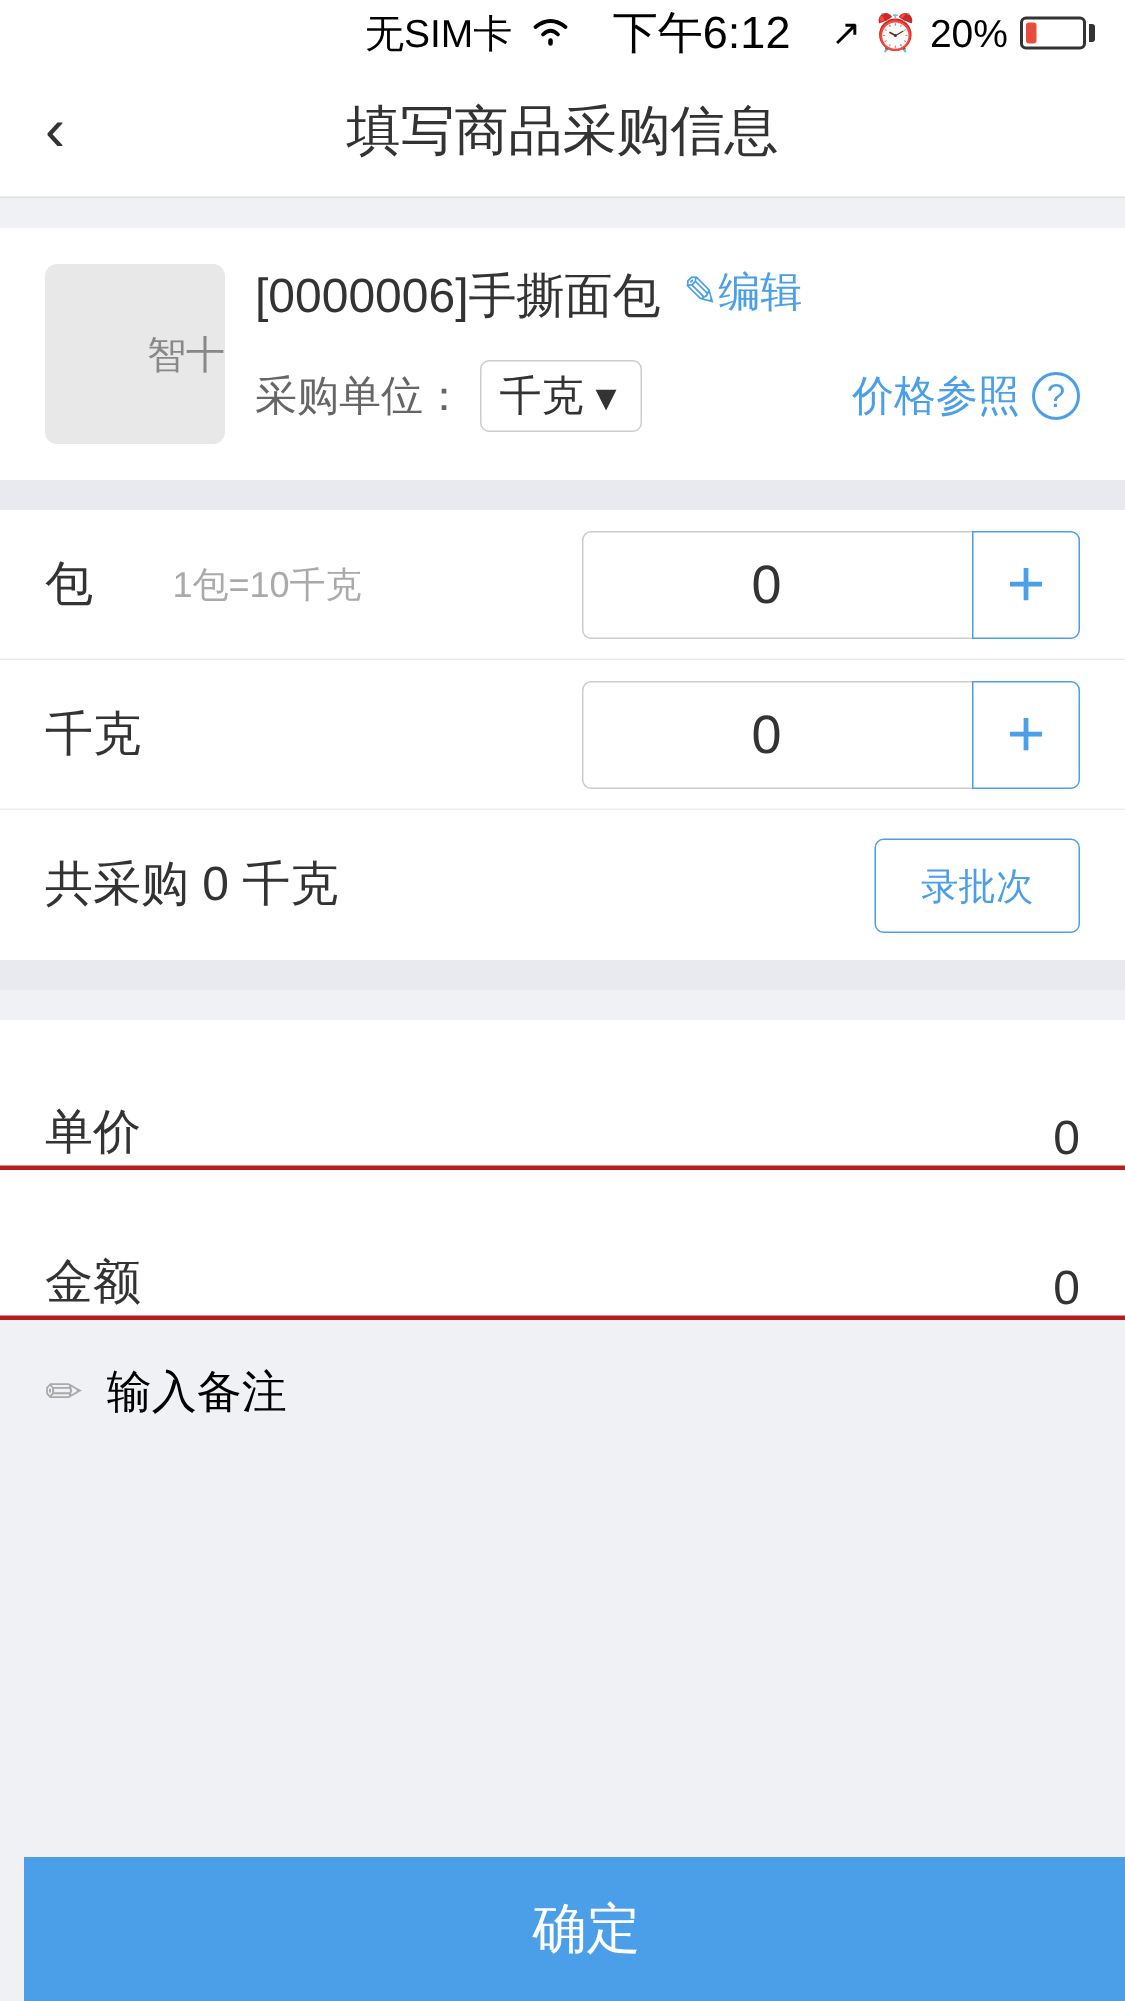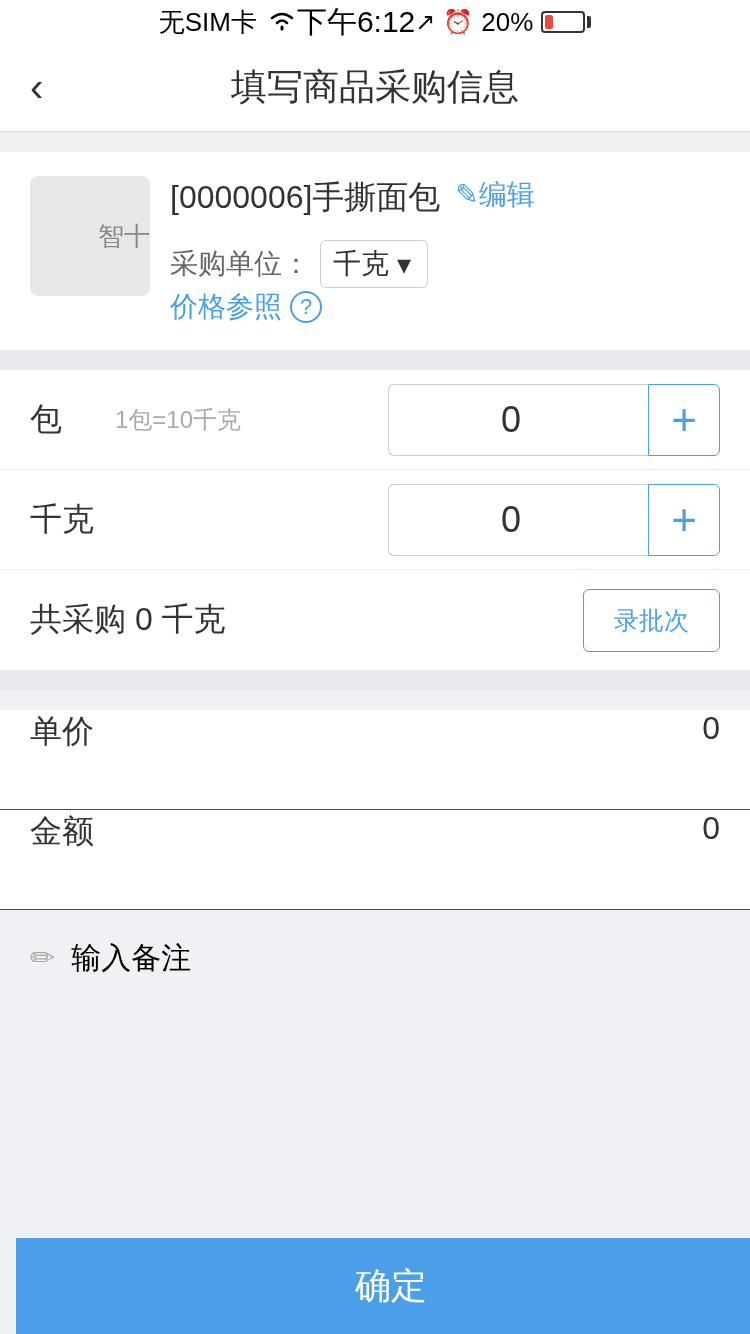--- a/index.html
+++ b/index.html
@@ -13,24 +13,25 @@
       color: #333;
     }
 
     
     .status-bar {
       width: 100%;
       height: 44px;
       background: #fff;
       display: flex;
       align-items: center;
-      justify-content: center;
+      justify-content: flex-end;
       padding: 0 20px;
       font-size: 28px;
       color: #000;
+      gap: 27px;
     }
     .status-left {
       display: flex;
       align-items: center;
       gap: 10px;
       font-size: 26px;
     }
     .status-center {
       font-size: 30px;
       font-weight: 500;
@@ -132,23 +133,22 @@
       color: #4a9fe8;
       display: flex;
       align-items: center;
       gap: 6px;
       white-space: nowrap;
       margin-left: 15px;
     }
     .product-meta {
       margin-top: 20px;
       display: flex;
-      align-items: flex-start;
+      align-items: center;
       justify-content: space-between;
-      flex-direction: column;
     }
     .unit-selector {
       display: flex;
       align-items: center;
       gap: 10px;
       font-size: 28px;
       color: #666;
     }
     .unit-dropdown {
       border: 1px solid #ccc;
@@ -263,25 +263,25 @@
       cursor: pointer;
     }
 
     
     .info-section {
       background: #fff;
       margin-top: 20px;
     }
     .info-row {
       display: flex;
-      align-items: flex-start;
+      align-items: flex-end;
       justify-content: space-between;
       padding: 0 30px;
       height: 100px;
-      border-bottom: 1px solid #b91c1c;
+      border-bottom: 3px solid #b91c1c;
     }
     .info-label {
       font-size: 32px;
       color: #333;
     }
     .info-value {
       font-size: 32px;
       color: #333;
     }
 

